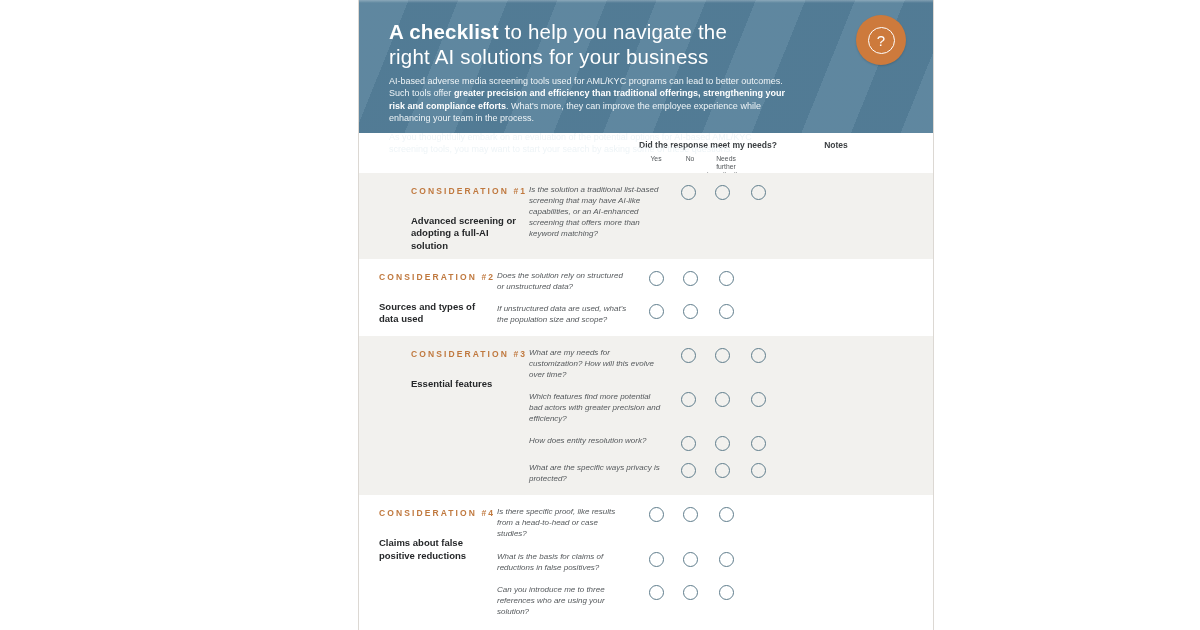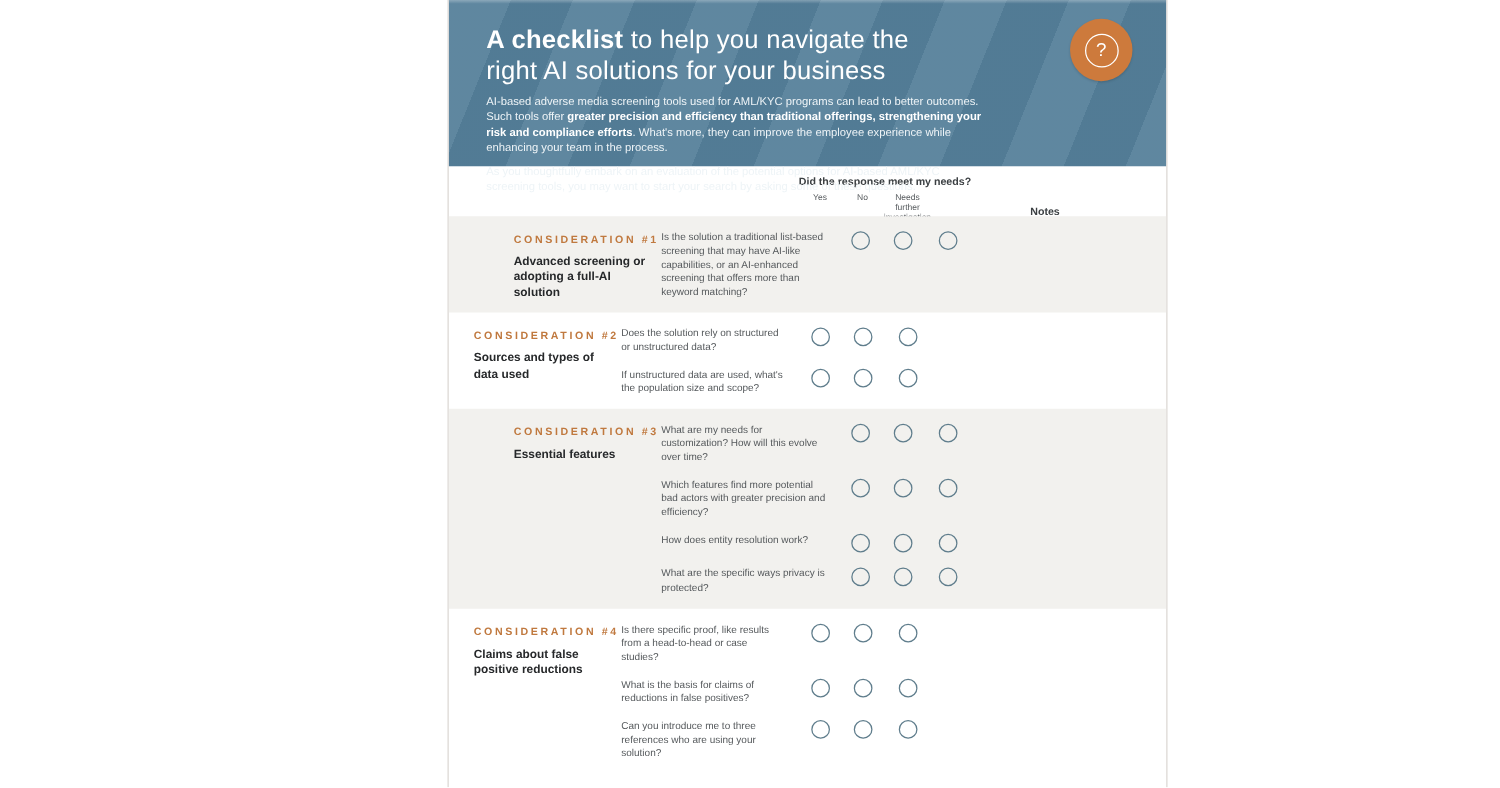--- a/index.html
+++ b/index.html
@@ -34,30 +34,30 @@
     display:flex; align-items:center; justify-content:center;
     font-size:15px; color:#fff; font-weight:400; line-height:1;
   }
 
   
   .thead { display:grid; grid-template-columns:20px 118px 142px 106px 1fr; padding-top:7px; height:40px; flex:0 0 auto; }
   .resp-wrap { grid-column:4; text-align:center; }
   .resp-title { font-size:8.5px; font-weight:700; color:#3c4043; white-space:nowrap; }
   .sub-cols { display:grid; grid-template-columns:34px 34px 38px; margin-top:5px; }
   .sub-col { text-align:center; font-size:6.8px; color:#55595c; line-height:1.15; }
-  .notes-head { grid-column:5; text-align:center; font-size:8.5px; font-weight:700; color:#3c4043; padding-right:6px;margin-top:24px; }
+  .notes-head { grid-column:5; text-align:center; font-size:8.5px; font-weight:700; color:#3c4043; padding-right:6px; }
 
   .group { display:grid; grid-template-columns:20px 118px 1fr; padding:4px 0 7px; }
   .group.alt { background:#f2f1ee;padding-left:32px; }
   .g-label { grid-column:2; padding-top:9px; padding-right:10px; }
   .kicker { font-size:8.5px; font-weight:700; letter-spacing:2.1px; color:#c0793f; white-space:nowrap; }
-  .g-title { font-size:9.5px; font-weight:700; color:#26282a; line-height:1.3; margin-top:8px; }
+  .g-title { font-size:9.5px; font-weight:700; color:#26282a; line-height:1.3; margin-top:19px; }
   .g-rows { grid-column:3; display:flex; flex-direction:column; }
   .q-row { display:grid; grid-template-columns:142px 34px 34px 38px 1fr; padding:5px 0 4px; }
-  .q-text { font-size:8px; line-height:1.38; color:#55595c; padding-right:10px; padding-top:2px; }
+  .q-text { font-size:8px; line-height:1.38; color:#55595c; padding-right:10px; padding-top:2px;font-style:italic; }
   .radio-cell { display:flex; justify-content:center; align-items:flex-start; padding-top:3px; }
   .radio {
     width:15px; height:15px; border-radius:50%;
     border:1.5px solid #5f7d8c; background:transparent; display:block;
   }
   .notes-cell { }
 </style>
 </head>
 <body>
 

